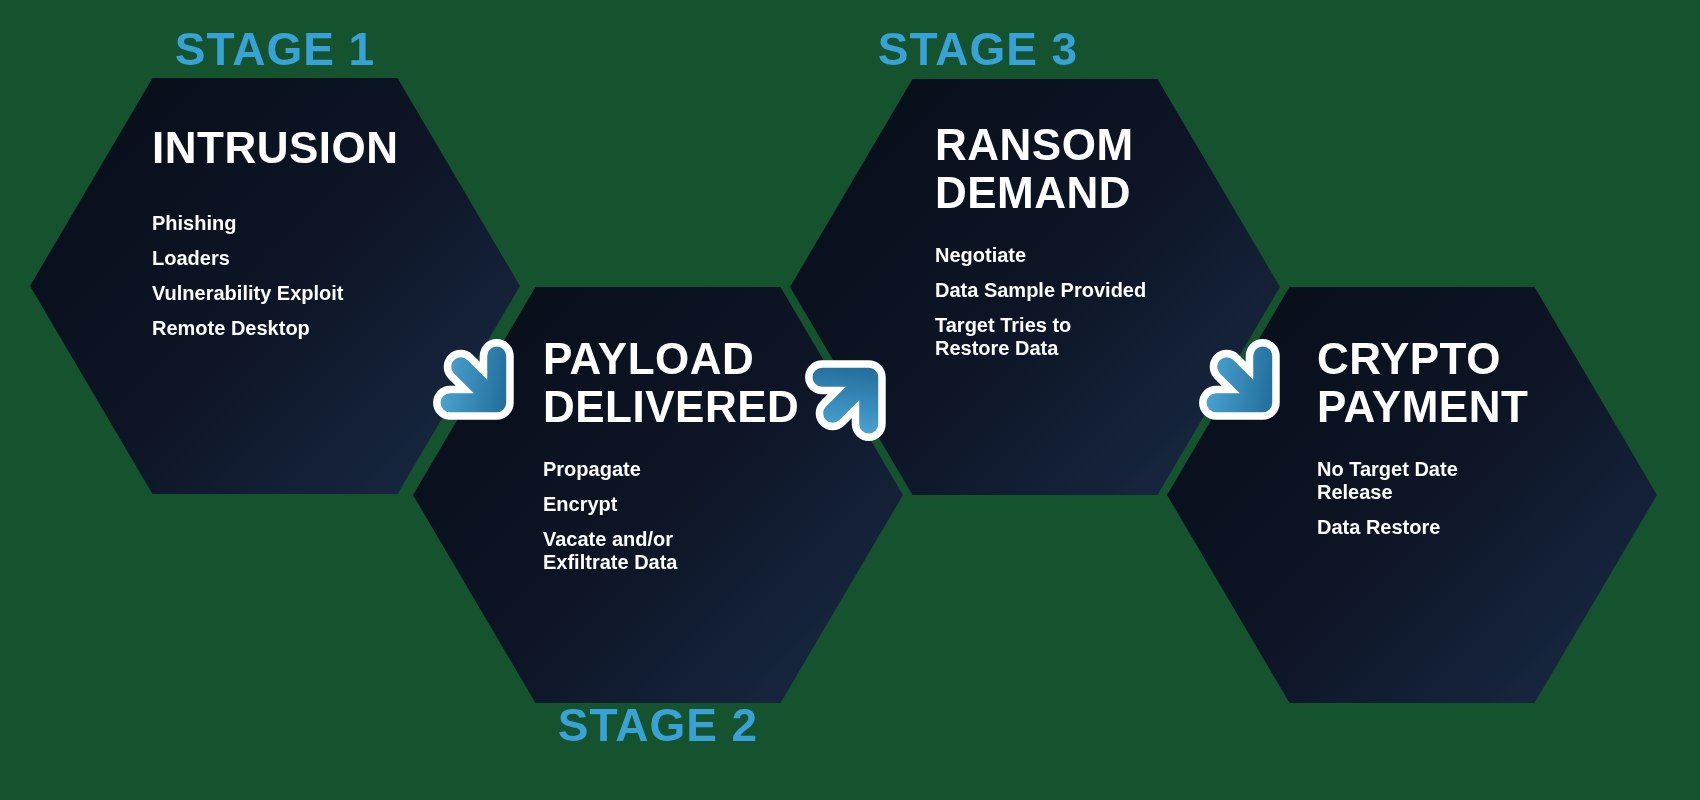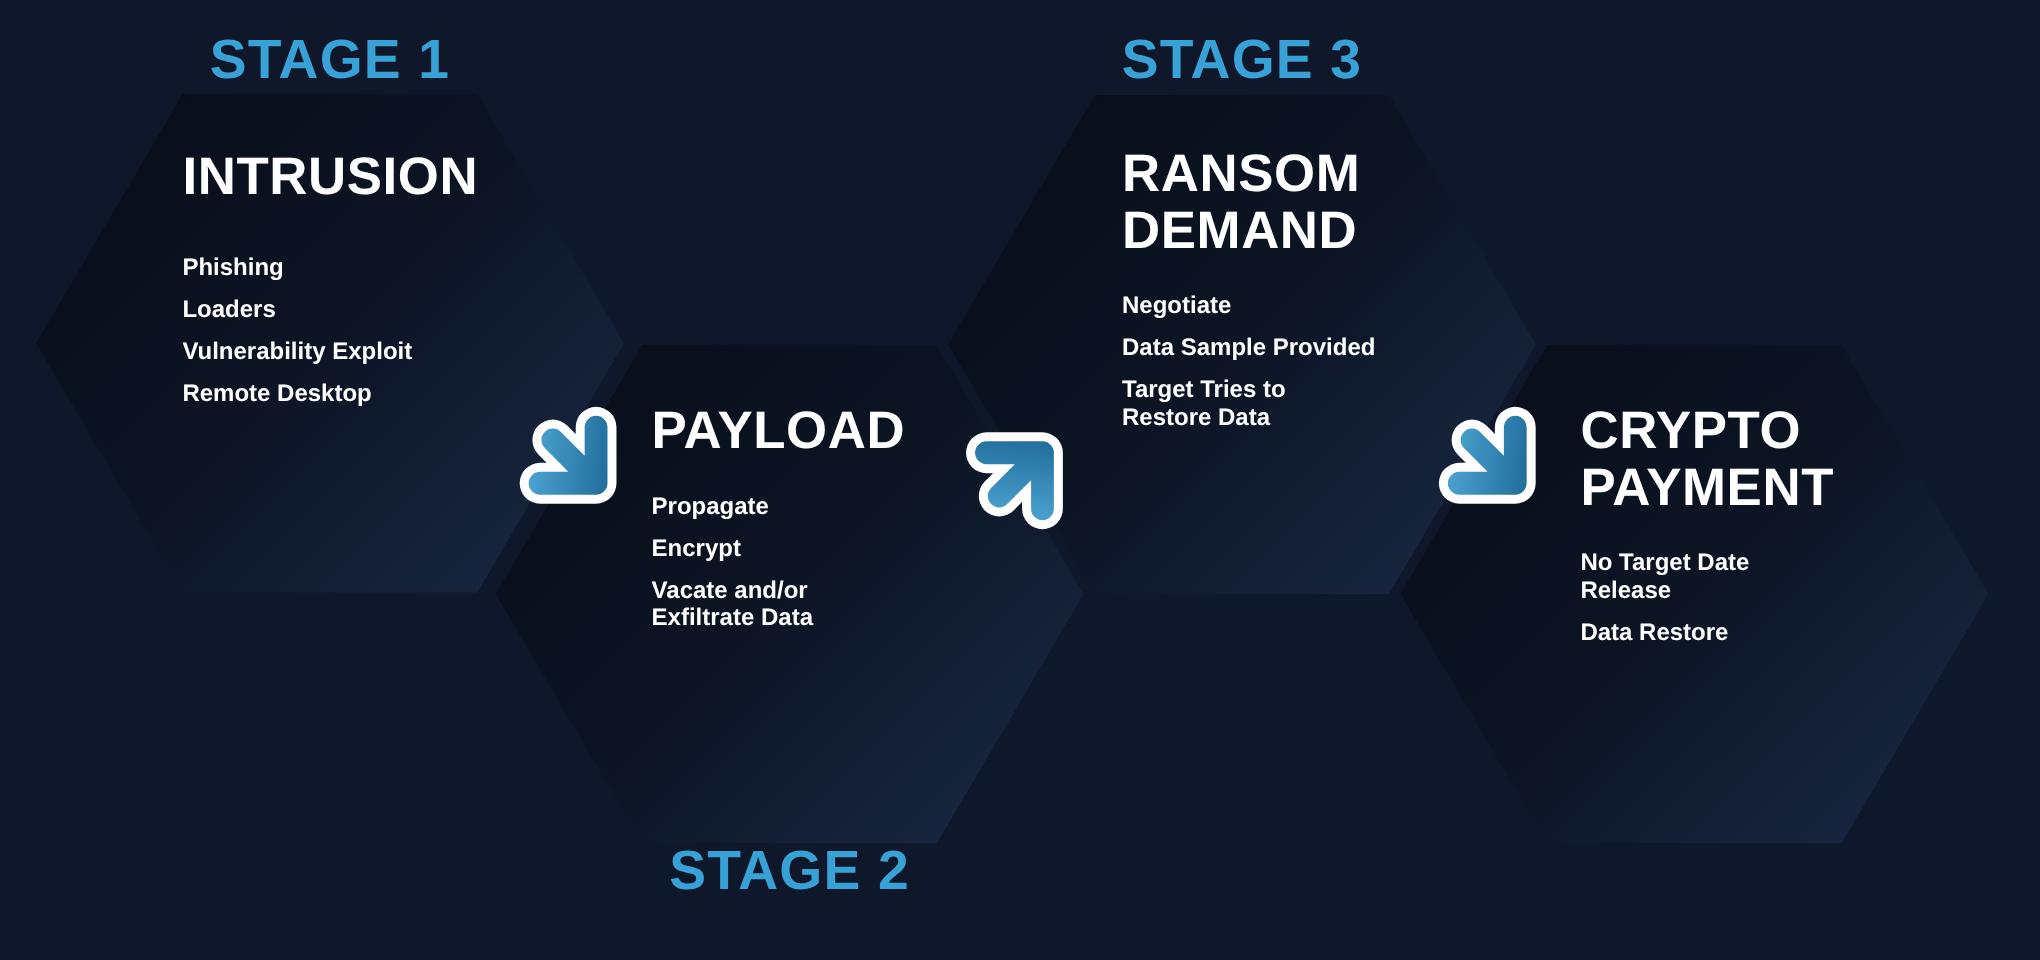--- a/index.html
+++ b/index.html
@@ -1,27 +1,27 @@
 <!DOCTYPE html>
 <html><head>
 <meta charset="utf-8">
 <style>
   html,body{margin:0;padding:0;background:#ffffff;}
   .canvas{
-    position:relative;width:1700px;height:800px;background:#0f172a;
+    position:relative;width:1700px;height:800px;background:#14532d;
     overflow:hidden;font-family:"Liberation Sans","DejaVu Sans",sans-serif;
   }
   .stage-label{
     position:absolute;transform:translateX(-50%);
     font-size:46px;font-weight:700;letter-spacing:1px;
     color:#38a1d6;white-space:nowrap;
   }
   .label-s1{left:275px;top:22px;}
   .label-s2{left:658px;top:698px;}
-  .label-s3{left:1035px;top:22px;}
+  .label-s3{left:978px;top:22px;}
   .label-s4{left:1412px;top:698px;}
   .hex{
     position:absolute;width:490px;height:416px;
     clip-path:polygon(25% 0%,75% 0%,100% 50%,75% 100%,25% 100%,0% 50%);
     background:linear-gradient(135deg,#070c16 0%,#0d1526 52%,#1a2c47 100%);
   }
   .hex1{left:30px;top:78px;}
   .hex2{left:413px;top:287px;}
   .hex3{left:790px;top:79px;}
   .hex4{left:1167px;top:287px;}
@@ -72,20 +72,21 @@
             <span class="il">Remote Desktop</span>
           </div>
       </div>
     </div>
   </div>
 
   <div class="hex hex2">
     <div class="hex-inner">
       <h2 class="hex-title">
         <span class="tl">PAYLOAD</span>
+        <span class="tl">DELIVERED</span>
       </h2>
       <div class="hex-list">
         <div class="hex-item">
             <span class="il">Propagate</span>
           </div>
         <div class="hex-item">
             <span class="il">Encrypt</span>
           </div>
         <div class="hex-item">
           <span class="il">Vacate and/or</span>

